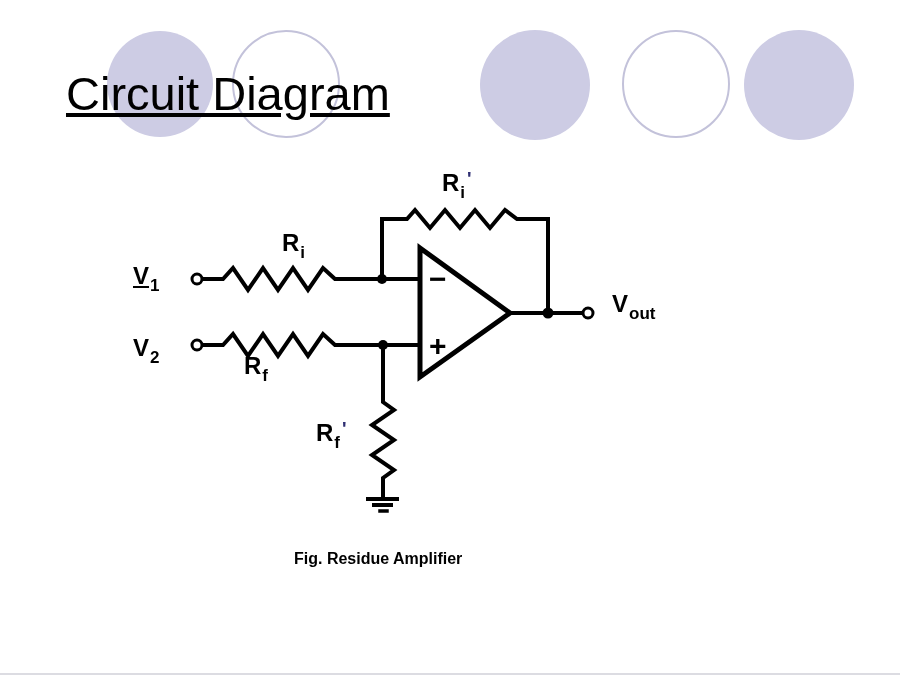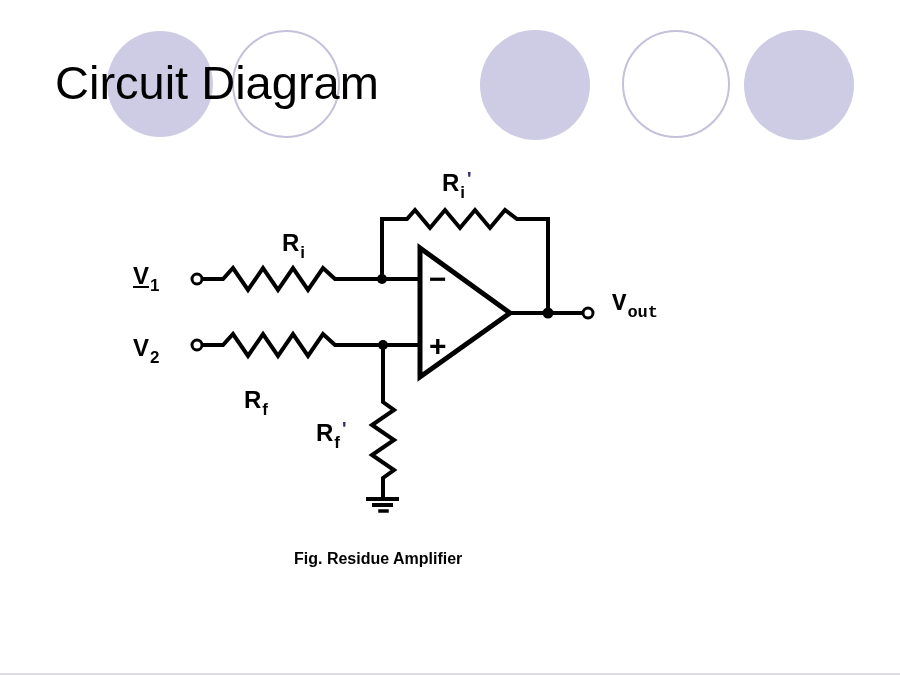--- a/index.html
+++ b/index.html
@@ -11,46 +11,46 @@
   .circle{position:absolute;border-radius:50%;}
   .circle.filled{background:#cdcce4;}
   .circle.outline{background:#ffffff;border:2px solid #c3c2da;}
   #c1{left:107px;top:31px;width:106px;height:106px;}
   #c2{left:232px;top:30px;width:104px;height:104px;}
   #c3{left:480px;top:30px;width:110px;height:110px;}
   #c4{left:622px;top:30px;width:104px;height:104px;}
   #c5{left:744px;top:30px;width:110px;height:110px;}
   
   .title{
-    position:absolute;left:54px;top:56px;margin:1px;
+    position:absolute;left:54px;top:56px;margin:12px;
     font-size:47px;font-weight:400;color:#000;letter-spacing:0px;
-    line-height:1.1;z-index:5;white-space:nowrap;
+    line-height:1.1;z-index:5;white-space:nowrap;text-decoration:underline;
   }
   
   .circuit-svg{position:absolute;left:0;top:0;z-index:2;}
   
   .clabel{
     position:absolute;z-index:4;color:#000;font-weight:bold;
     font-size:24px;line-height:1;white-space:nowrap;text-align:center;
   }
   .clabel .sub{
     display:inline-block;font-size:17px;transform:translateY(7px);
     margin-left:1px;
   }
   .clabel .prime{
     display:inline-block;font-size:19px;color:#2e2e72;
     transform:translateY(-6px);margin-left:2px;font-weight:bold;
   }
   #lbl-v1{left:133px;top:264px;text-decoration:underline;}
   #lbl-v2{left:133px;top:336px;}
   #lbl-ri{left:244px;top:231px;margin-left:38px;}
-  #lbl-rf{left:244px;top:354px;margin-top:34px;}
+  #lbl-rf{left:244px;top:354px;}
   #lbl-ri-prime{left:442px;top:171px;}
   #lbl-rf-prime{left:316px;top:421px;}
-  #lbl-vout{left:612px;top:292px;font-family:Liberation Mono, monospace;}
+  #lbl-vout{left:612px;top:292px;}
   
   .caption{
     position:absolute;left:294px;top:550px;font-size:16px;font-weight:bold;
     color:#000;z-index:4;white-space:nowrap;
   }
   
   .bottom-edge{
     position:absolute;left:0;bottom:0;width:900px;height:2px;
     background:#dcdce2;
   }

